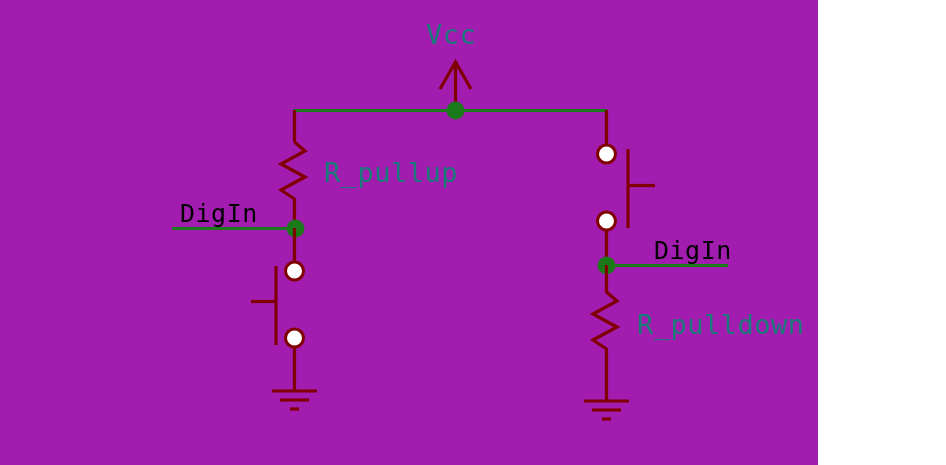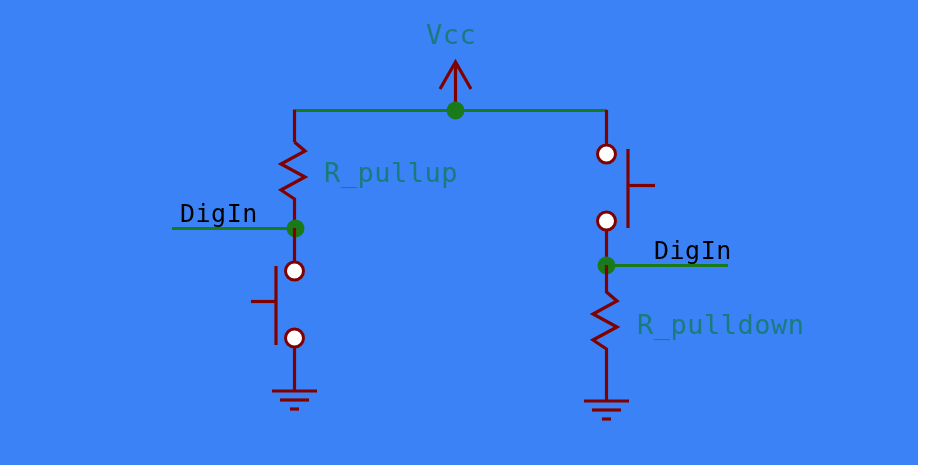--- a/index.html
+++ b/index.html
@@ -9,23 +9,23 @@
     background: #ffffff;
   }
   body {
     width: 946px;
     height: 465px;
     overflow: hidden;
     font-family: "DejaVu Sans Mono", "Liberation Mono", monospace;
   }
   #schematic-root {
     position: relative;
-    width: 918px;
+    width: 818px;
     height: 465px;
-    background: #3b82f6;
+    background: #a21caf;
   }
   svg#schematic {
     display: block;
     width: 946px;
     height: 465px;
   }
   .wire-red {
     stroke: #800000;
     stroke-width: 3.2;
     fill: none;

